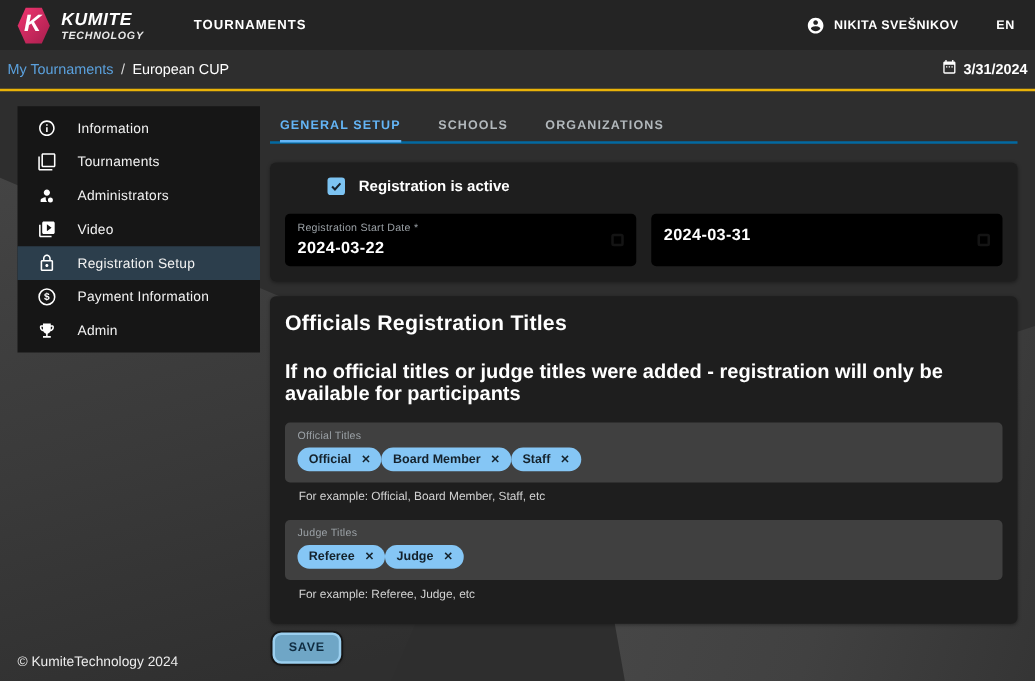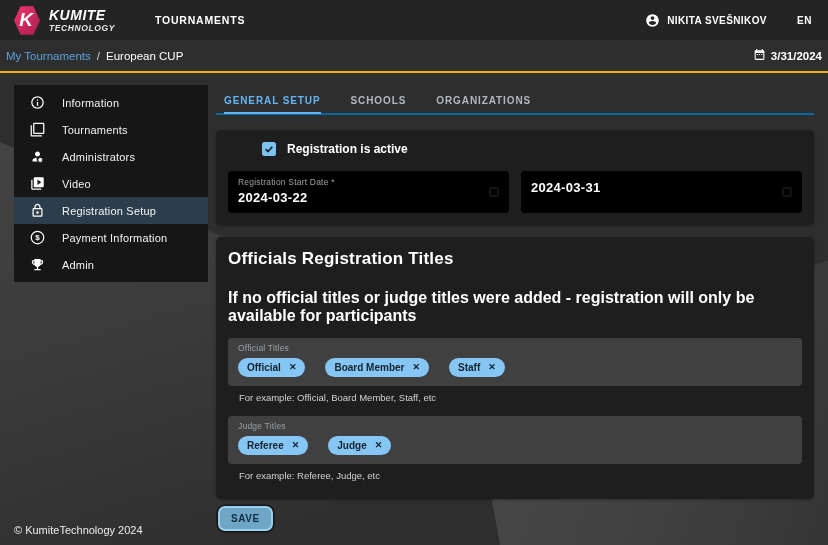--- a/index.html
+++ b/index.html
@@ -93,21 +93,21 @@
     position:absolute; right:10px; top:50%; margin-top:-5px;
     width:10px; height:10px; border:2px solid #141414; border-radius:2px; cursor:pointer;
   }
   .card-2 { margin-top:12px; padding-bottom:18px; }
   .section-title { font-size:17px; font-weight:700; color:#fff; letter-spacing:.2px; }
   .section-note { margin-top:20px; font-size:16px; font-weight:700; color:#fff; }
   .titles-group { margin-top:13px; background:#404040; border-radius:4px; padding:5px 10px 9px; }
   .titles-group + .group-helper { margin:6px 0 0 11px; }
   .group-helper { font-size:9.5px; color:#d2d2d2; }
   .mt-12 { margin-top:13px; }
-  .chips { display:flex; gap:20px; margin-top:5px; }
+  .chips { display:flex; gap:0; margin-top:5px; }
   .chip {
     background:#85c6f5; color:#14222c; border-radius:10px; height:19px;
     display:flex; align-items:center; gap:8px; padding:0 9px;
     font-size:10px; font-weight:600; cursor:pointer;
   }
   .chip-x { font-size:9px; font-weight:700; cursor:pointer; line-height:1; }
   .save-btn {
     margin-top:7px; margin-left:2px; display:inline-block;
     background:#6fa6c6; color:#0f2c41; border:2px solid #9bcfef; border-radius:7px;
     padding:5px 11px; font-size:10px; font-weight:700; letter-spacing:.6px;

